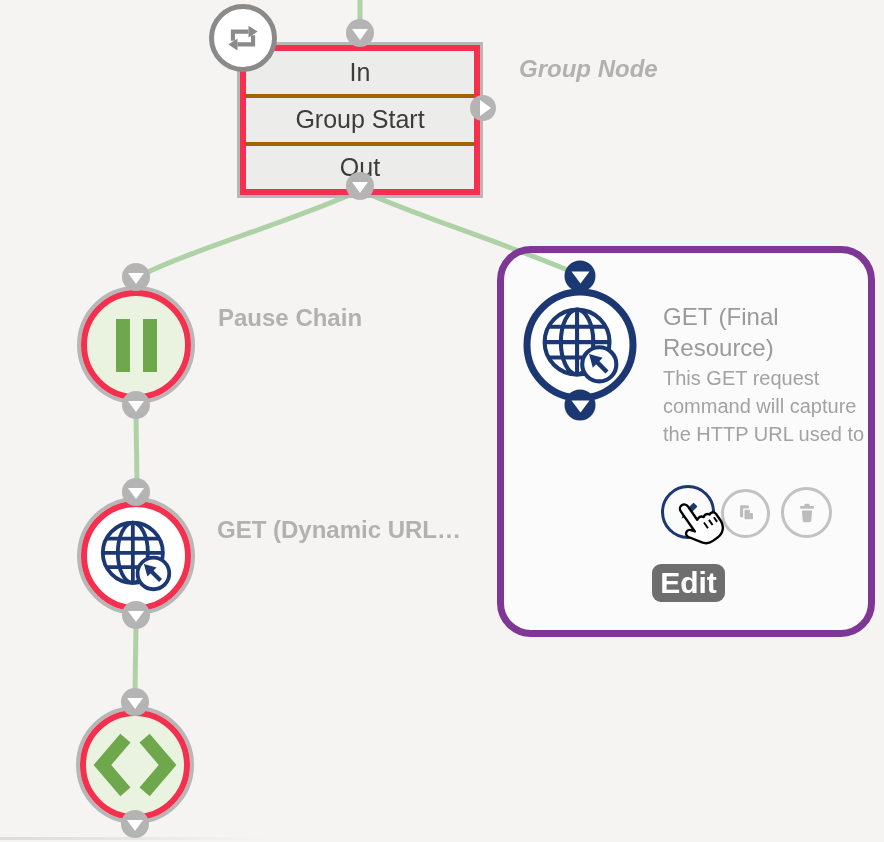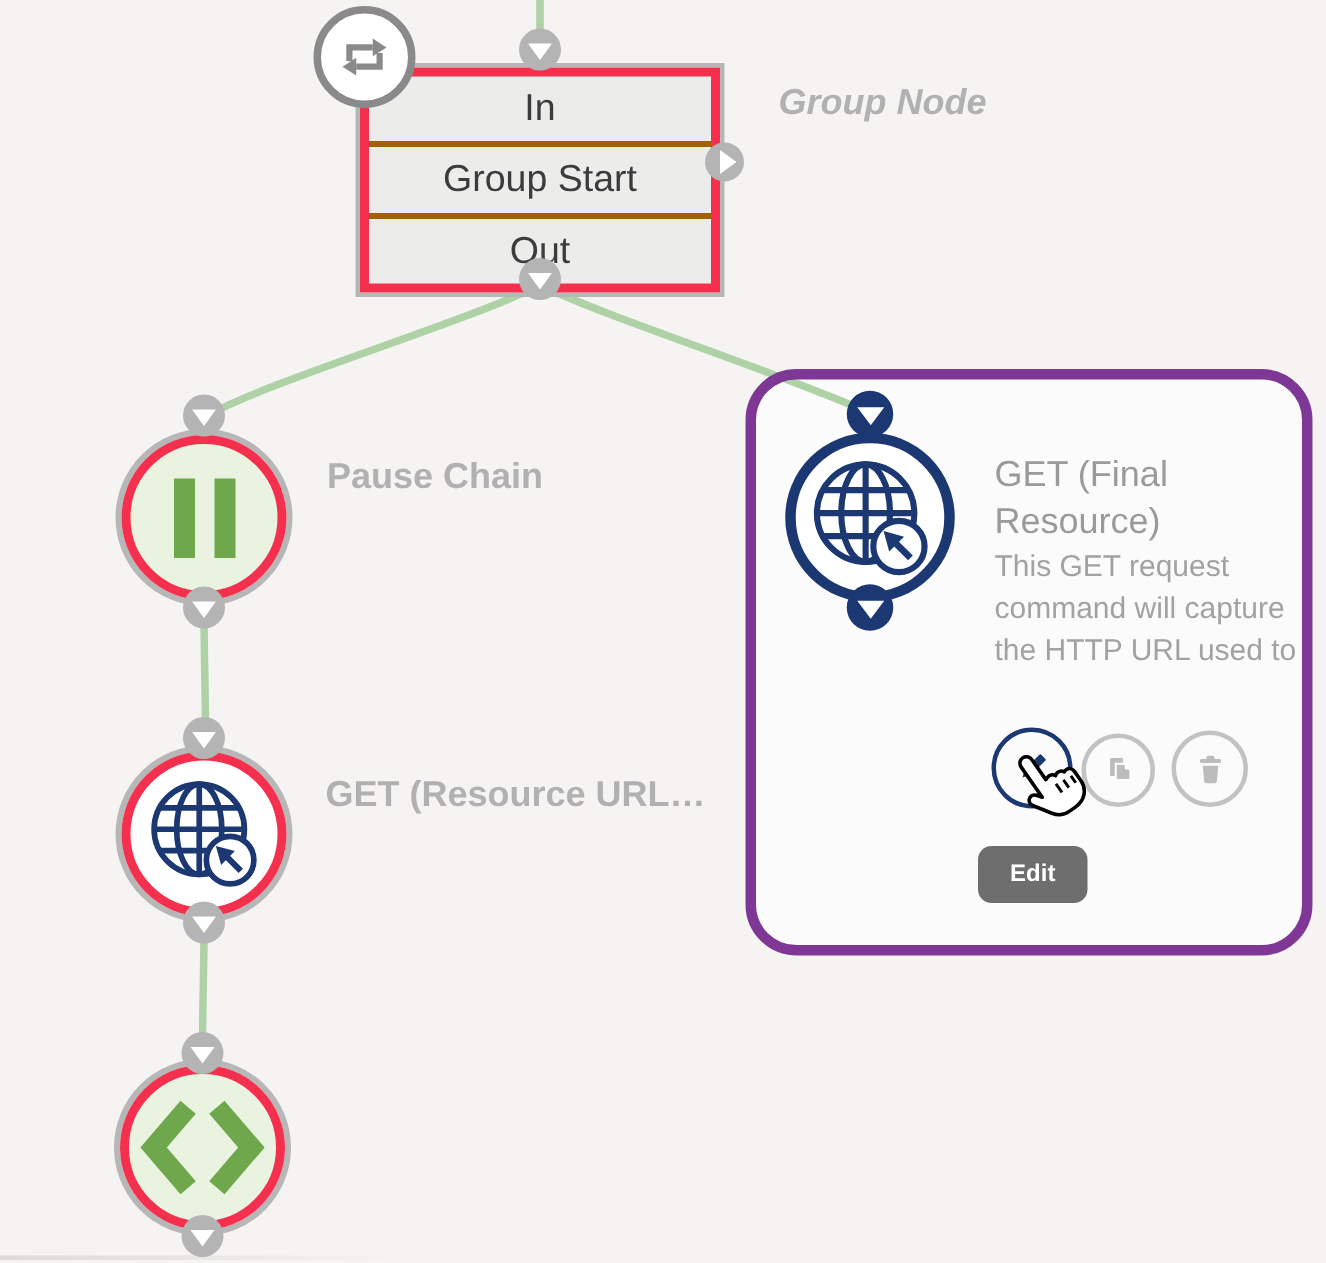--- a/index.html
+++ b/index.html
@@ -52,21 +52,21 @@
 
   .sel-title{position:absolute;left:663px;top:301px;width:205px;font-size:24px;font-weight:normal;color:#9a9a9a;line-height:31px;z-index:5;}
   .sel-desc{position:absolute;left:663px;top:364px;width:210px;height:107px;overflow:hidden;font-size:20px;color:#a2a2a2;line-height:28px;z-index:5;}
 
   
   .action-btn{position:absolute;border-radius:50%;box-sizing:border-box;border:3px solid #c2c2c2;background:transparent;z-index:6;display:flex;align-items:center;justify-content:center;padding:0;cursor:pointer;}
   #btn-edit{left:661px;top:485px;width:54px;height:54px;border-color:#1b3873;}
   #btn-copy{left:721px;top:489px;width:49px;height:49px;}
   #btn-delete{left:781px;top:487px;width:51px;height:51px;}
 
-  .edit-tooltip{position:absolute;left:652px;top:564px;width:73px;height:38px;background:#6e6e6e;border-radius:9px;color:#fff;font-size:16px;font-weight:600;display:flex;align-items:center;justify-content:center;z-index:8;}
+  .edit-tooltip{position:absolute;left:652px;top:564px;width:73px;height:38px;background:#6e6e6e;border-radius:9px;color:#fff;font-size:30px;font-weight:600;display:flex;align-items:center;justify-content:center;z-index:8;}
 
   .hand{position:absolute;left:670px;top:497px;width:56px;height:56px;z-index:9;}
 
   .edge-shadow{position:absolute;left:0;top:837px;width:270px;height:3px;background:linear-gradient(to right, rgba(0,0,0,0.10), rgba(0,0,0,0));z-index:1;}
 </style>
 </head>
 <body>
 
 <div class="canvas">
 
@@ -131,21 +131,21 @@
           <line x1="5.5" y1="31" x2="38.5" y2="31"></line>
         </g>
         <circle cx="35" cy="35" r="10" fill="#ffffff" stroke="#1b3873" stroke-width="2.4"></circle>
         <line x1="39.5" y1="39.5" x2="33" y2="33" stroke="#1b3873" stroke-width="2.6"></line>
         <polygon points="29,29 37,31.2 31.2,37" fill="#1b3873"></polygon>
       </svg>
     </div>
   </div>
   <div class="port down" style="left:136px;top:492px;"></div>
   <div class="port down" style="left:136px;top:615px;"></div>
-  <div class="node-label" id="label-get">GET (Resource URL…</div>
+  <div class="node-label" id="label-get">GET (Dynamic URL…</div>
 
   <div class="cnode fill-green" id="node-set">
     <div class="inner">
       <svg width="92" height="74" viewBox="0 0 48 38">
         <g stroke="#6fa84c" stroke-width="7" fill="none">
           <polyline points="19,5 7,19 19,33"></polyline>
           <polyline points="29,5 41,19 29,33"></polyline>
         </g>
       </svg>
     </div>

